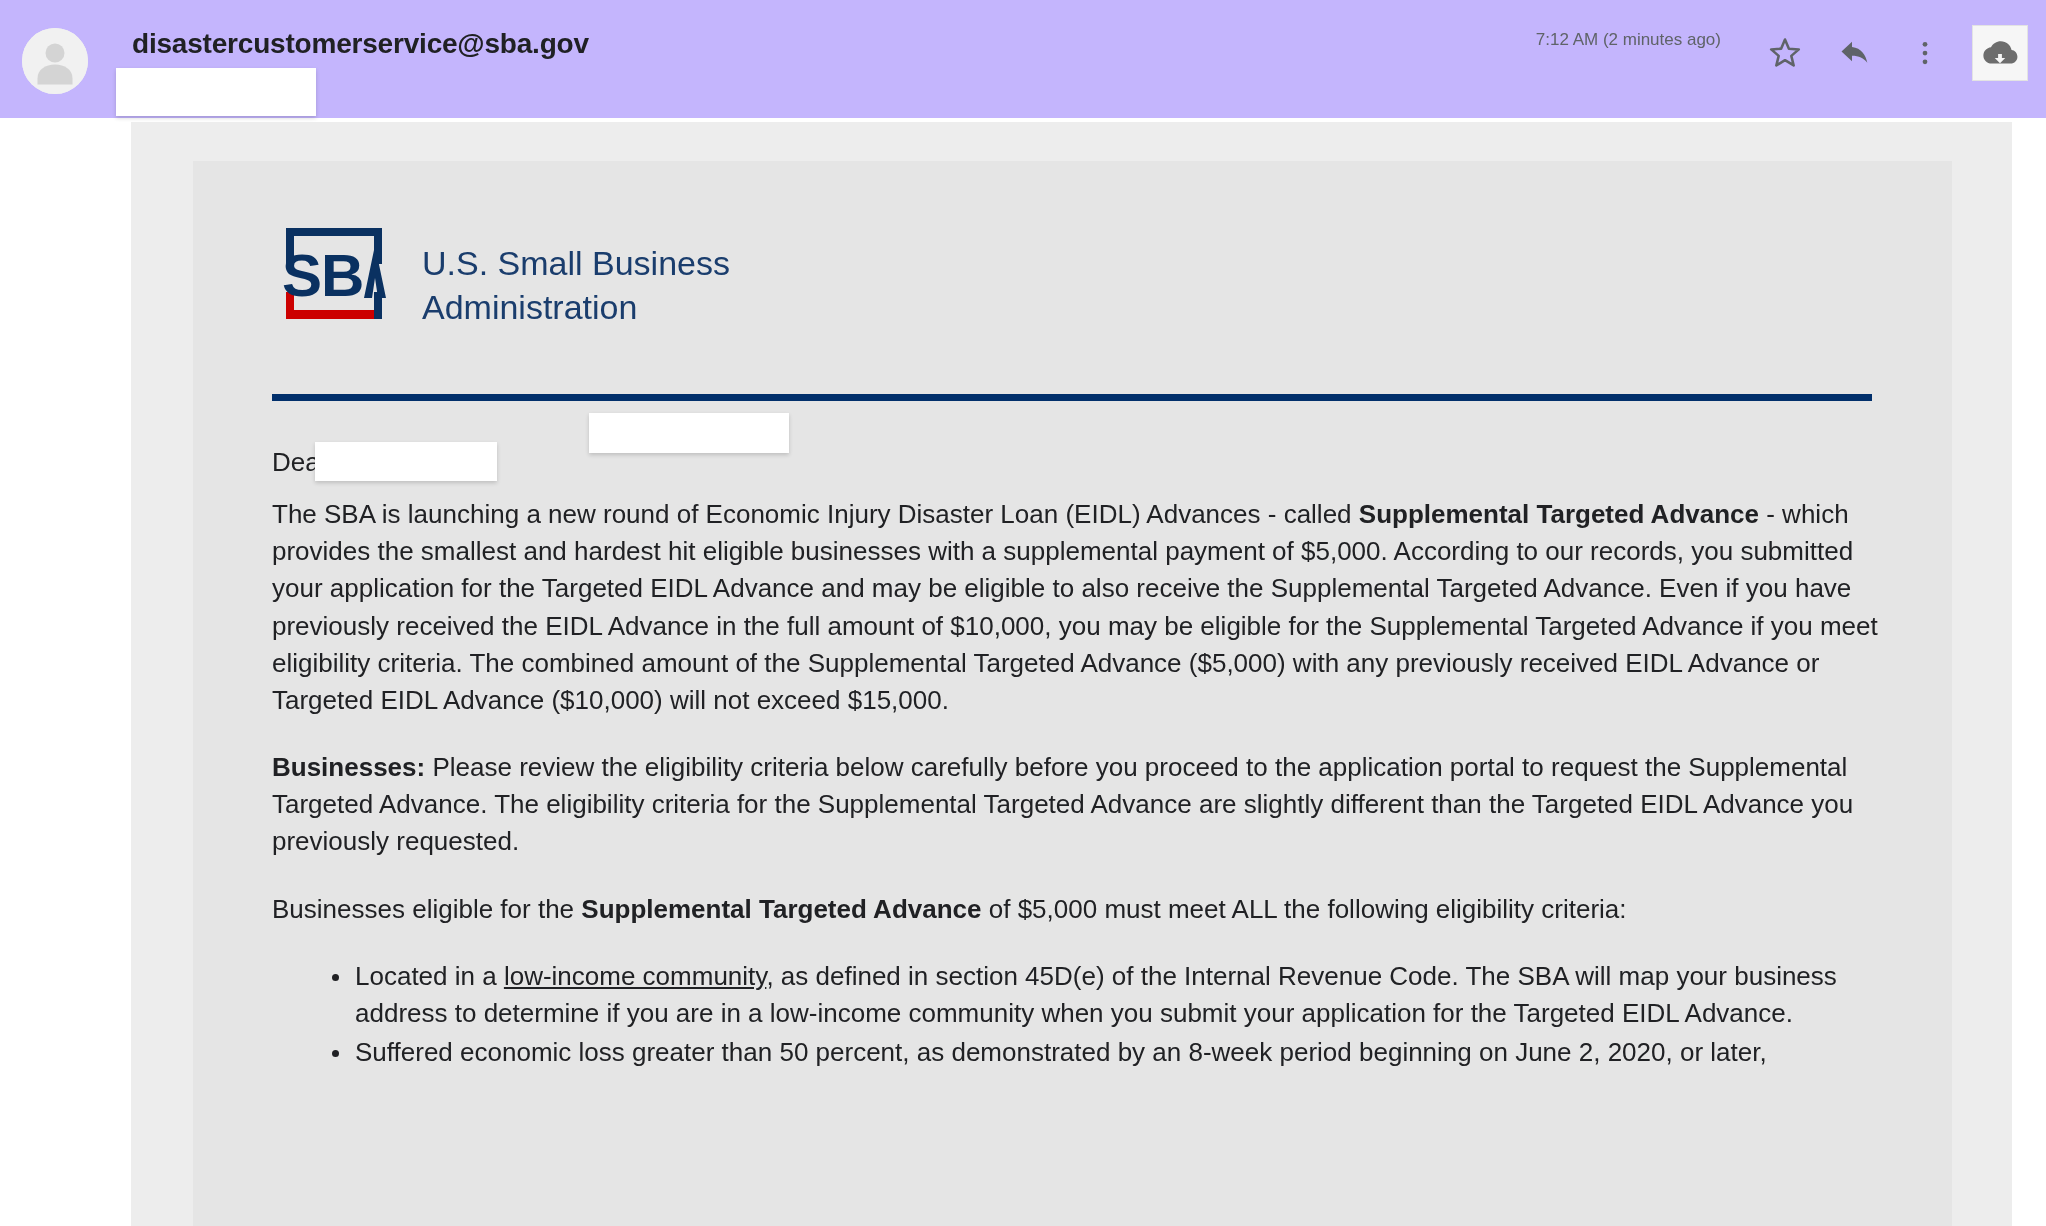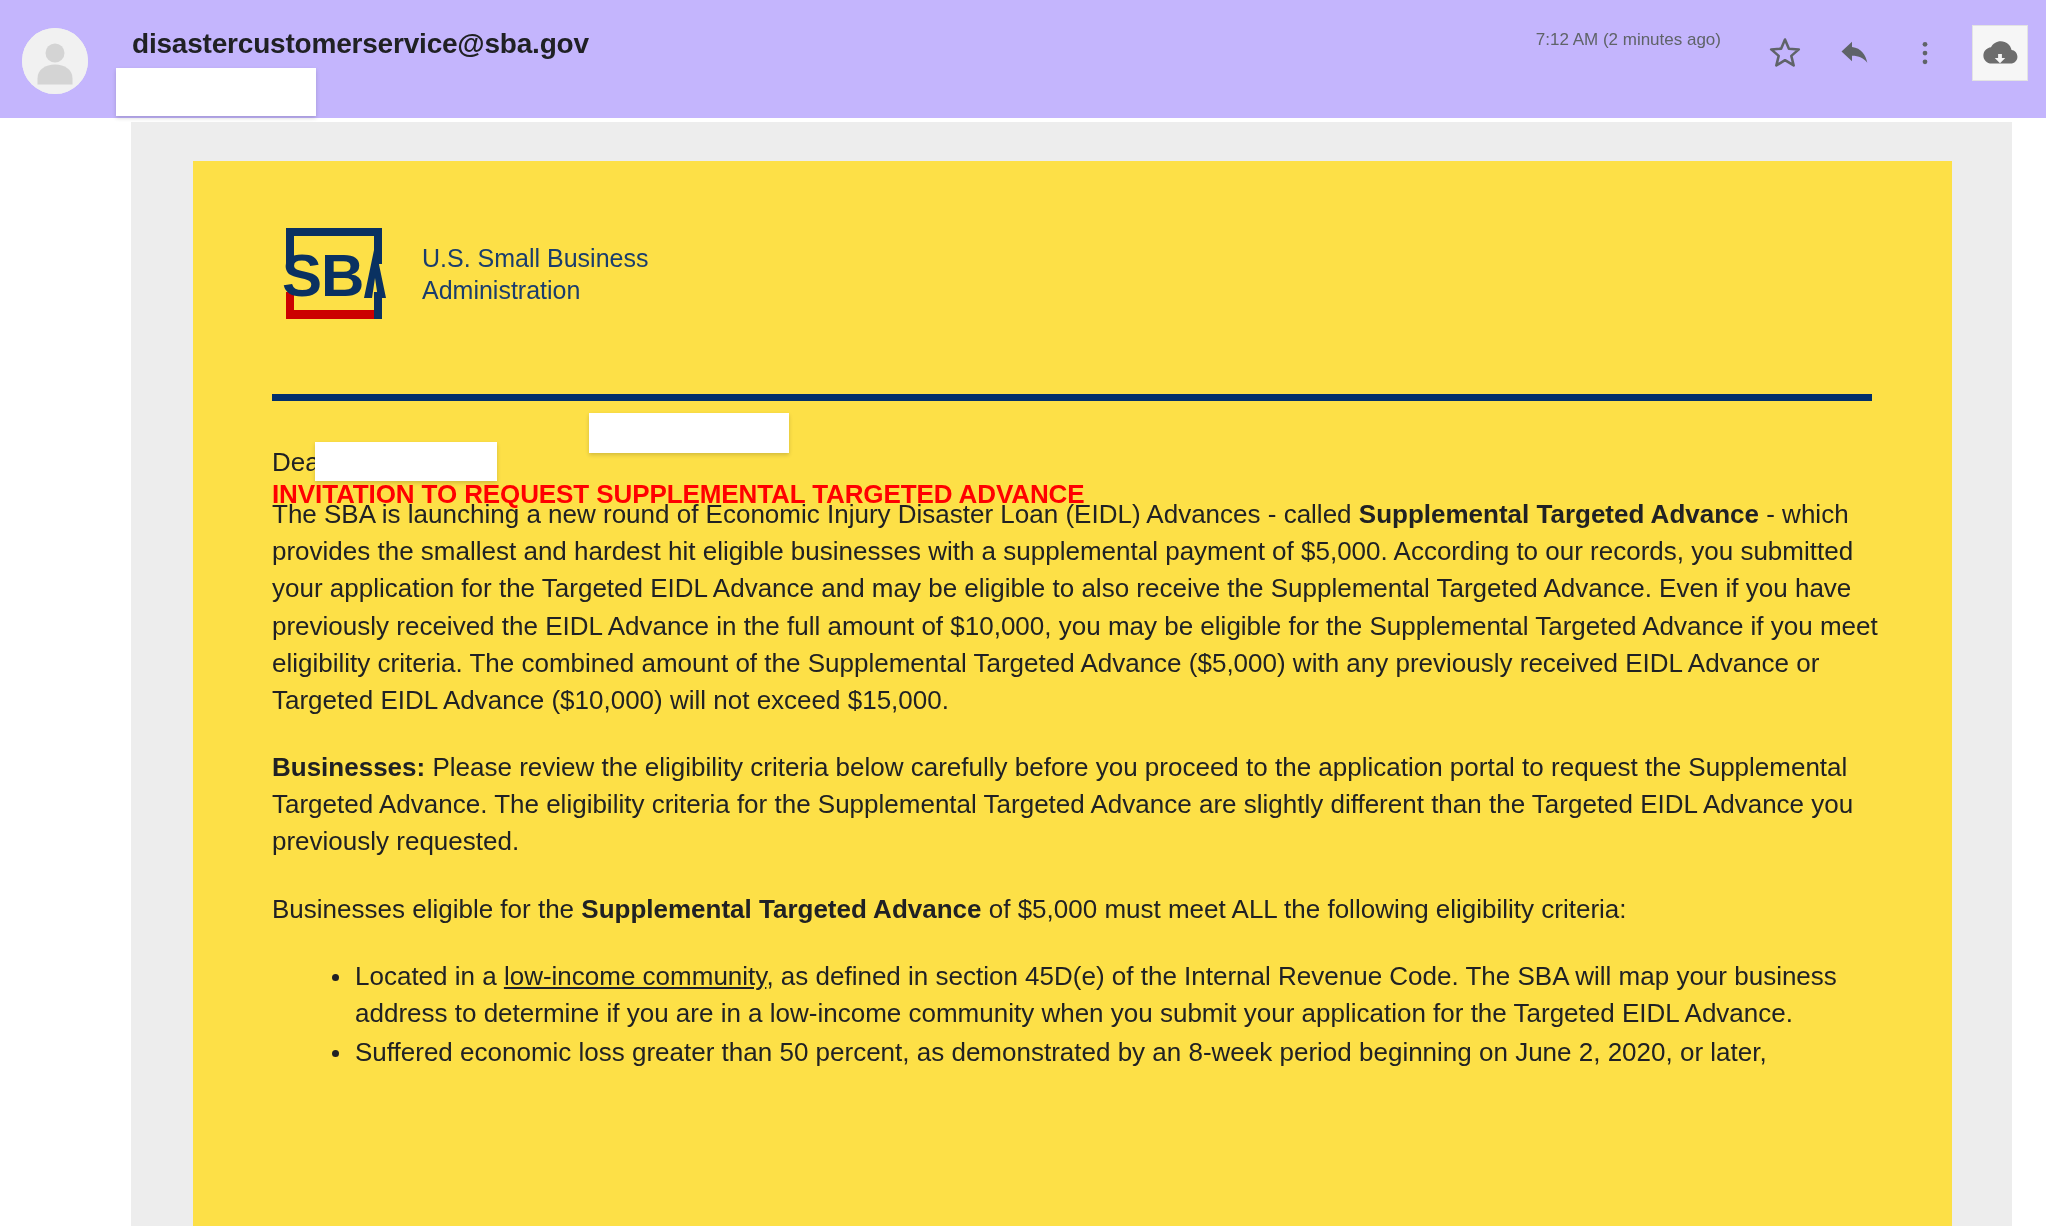--- a/index.html
+++ b/index.html
@@ -122,37 +122,37 @@
     background: #ededed;
   }
 
   
   .email-card {
     position: absolute;
     left: 193px;
     top: 161px;
     width: 1759px;
     height: 1065px;
-    background: #fde047;
+    background: #e5e5e5;
     overflow: hidden;
   }
 
   
   .logo-block {
     position: absolute;
     left: 79px;
     top: 57px;
     display: flex;
     align-items: flex-start;
   }
   .logo-mark { display: block; }
   .logo-words {
     margin-left: 28px;
     margin-top: 24px;
-    font-size: 25px;
+    font-size: 34px;
     line-height: 1.28;
     color: #1a3d6d;
     font-weight: 400;
     white-space: nowrap;
   }
 
   
   .navy-rule {
     position: absolute;
     left: 79px;
@@ -314,21 +314,20 @@
       </svg>
       <div class="logo-words">
         <div>U.S. Small Business</div>
         <div>Administration</div>
       </div>
     </div>
 
     <div class="navy-rule"></div>
 
     <div class="red-head">
-      <span>INVITATION TO REQUEST SUPPLEMENTAL TARGETED ADVANCE</span>
     </div>
     <div class="redact redact-appnum"></div>
 
     <div class="dear-line">Dear</div>
     <div class="redact redact-name"></div>
 
     <div class="body-wrap">
       <p class="para"><span>The SBA is launching a new round of Economic Injury Disaster Loan (EIDL) Advances - called </span><b>Supplemental Targeted Advance</b><span> - which provides the smallest and hardest hit eligible businesses with a supplemental payment of $5,000. According to our records, you submitted your application for the Targeted EIDL Advance and may be eligible to also receive the Supplemental Targeted Advance. Even if you have previously received the EIDL Advance in the full amount of $10,000, you may be eligible for the Supplemental Targeted Advance if you meet eligibility criteria. The combined amount of the Supplemental Targeted Advance ($5,000) with any previously received EIDL Advance or Targeted EIDL Advance ($10,000) will not exceed $15,000.</span></p>
       <p class="para"><b>Businesses:</b><span> Please review the eligibility criteria below carefully before you proceed to the application portal to request the Supplemental Targeted Advance. The eligibility criteria for the Supplemental Targeted Advance are slightly different than the Targeted EIDL Advance you previously requested.</span></p>
       <p class="para"><span>Businesses eligible for the </span><b>Supplemental Targeted Advance</b><span> of $5,000 must meet ALL the following eligibility criteria:</span></p>

